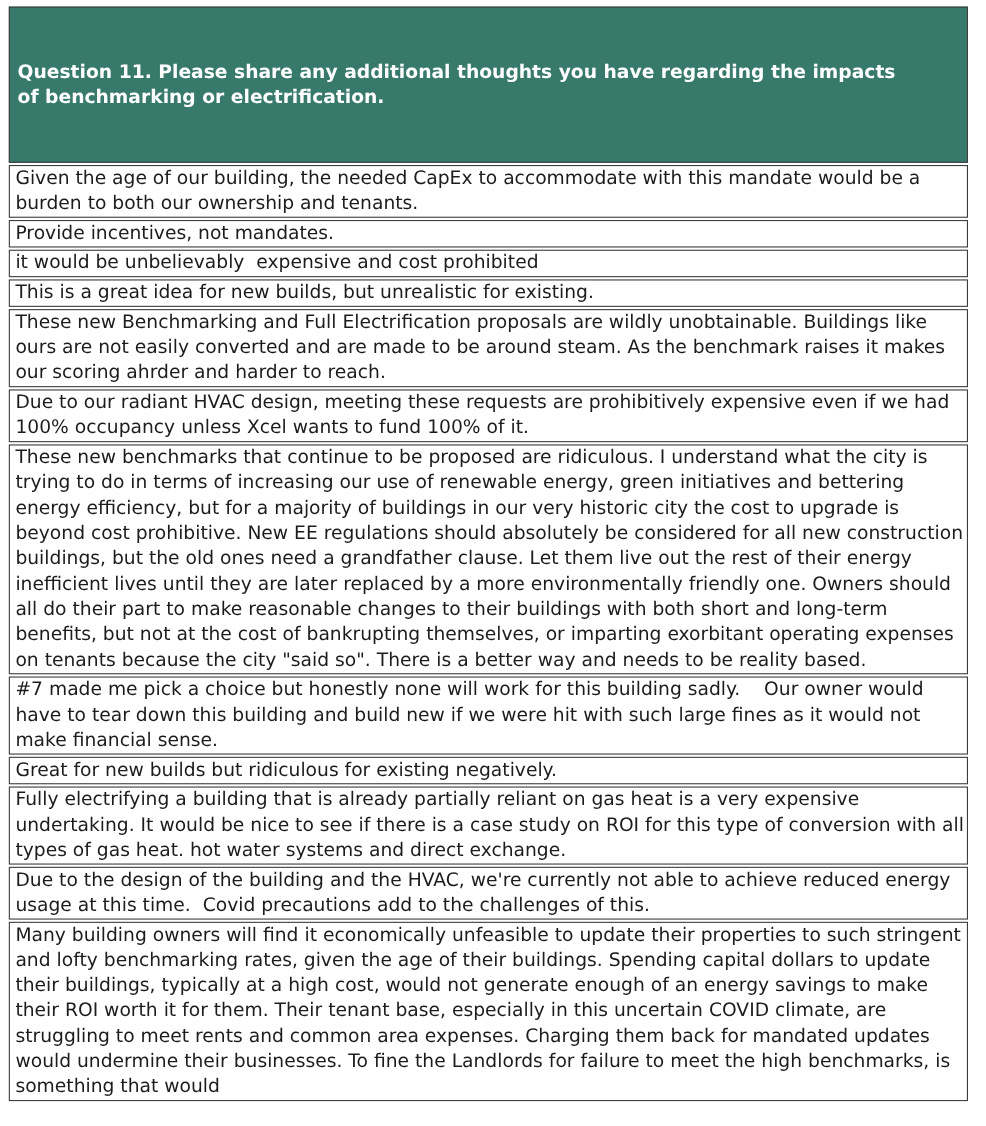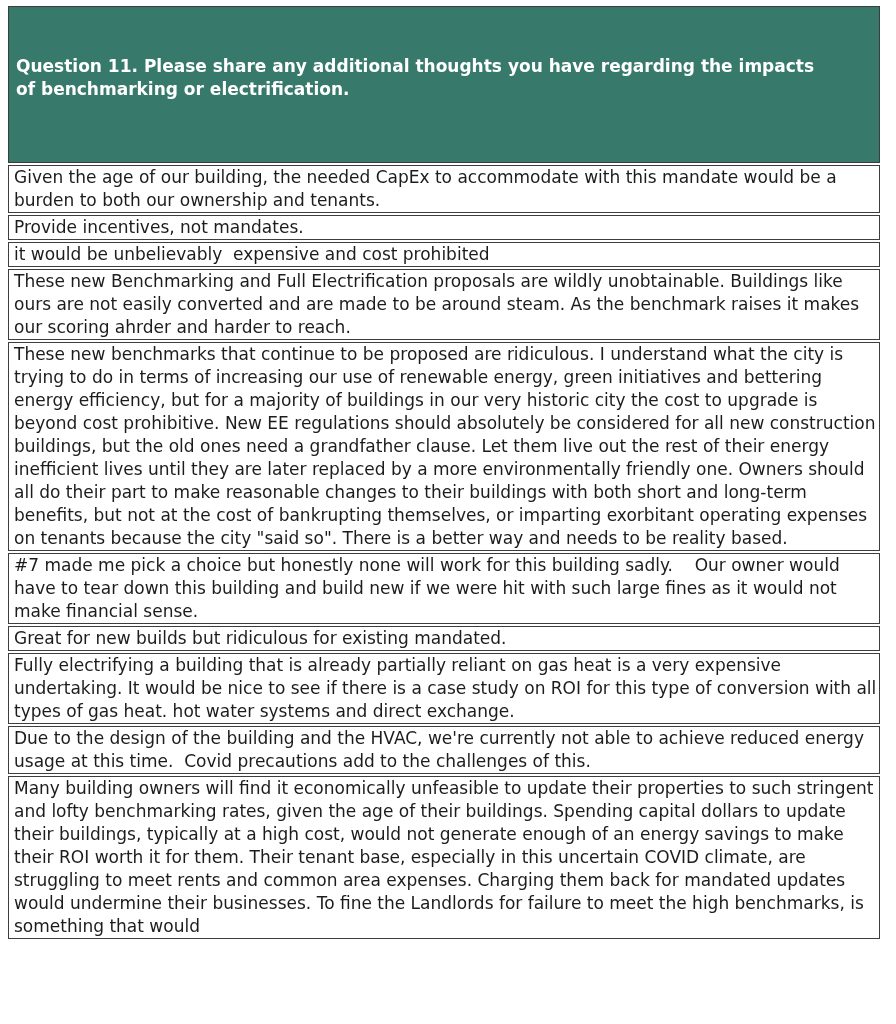--- a/index.html
+++ b/index.html
@@ -33,41 +33,43 @@
     font-size: 17px;
     line-height: 23px;
     color: var(--text);
     white-space: pre-wrap;
     overflow-wrap: break-word;
   }
   .cell.header {
     background: var(--header-bg);
     color: var(--header-text);
     font-weight: bold;
-    padding: 2px 8px 15px 7px;
+    padding: 2px 8px 0 7px;
   }
   .cell.header .header-text {
     display: block;
     max-width: 800px;
     font-size: 17px;
     line-height: 23px;
   }
 </style>
 </head>
 <body>
 
 <div class="table-wrap">
   <div class="cell header">
     <span class="header-text">Question 11. Please share any additional thoughts you have regarding the impacts of benchmarking or electrification.</span>
   </div>
   <div id="rows">
       <div class="cell row">Given the age of our building, the needed CapEx to accommodate with this mandate would be a burden to both our ownership and tenants.</div>
       <div class="cell row">Provide incentives, not mandates.</div>
       <div class="cell row">it would be unbelievably  expensive and cost prohibited</div>
+      <div class="cell row">This is a great idea for new builds, but unrealistic for existing.</div>
       <div class="cell row">These new Benchmarking and Full Electrification proposals are wildly unobtainable. Buildings like ours are not easily converted and are made to be around steam. As the benchmark raises it makes our scoring ahrder and harder to reach.</div>
+      <div class="cell row">Due to our radiant HVAC design, meeting these requests are prohibitively expensive even if we had 100% occupancy unless Xcel wants to fund 100% of it.</div>
       <div class="cell row">These new benchmarks that continue to be proposed are ridiculous. I understand what the city is trying to do in terms of increasing our use of renewable energy, green initiatives and bettering energy efficiency, but for a majority of buildings in our very historic city the cost to upgrade is beyond cost prohibitive. New EE regulations should absolutely be considered for all new construction buildings, but the old ones need a grandfather clause. Let them live out the rest of their energy inefficient lives until they are later replaced by a more environmentally friendly one. Owners should all do their part to make reasonable changes to their buildings with both short and long-term benefits, but not at the cost of bankrupting themselves, or imparting exorbitant operating expenses on tenants because the city "said so". There is a better way and needs to be reality based.</div>
       <div class="cell row">#7 made me pick a choice but honestly none will work for this building sadly.    Our owner would have to tear down this building and build new if we were hit with such large fines as it would not make financial sense.</div>
-      <div class="cell row">Great for new builds but ridiculous for existing mandated.</div>
+      <div class="cell row">Great for new builds but ridiculous for existing negatively.</div>
       <div class="cell row">Fully electrifying a building that is already partially reliant on gas heat is a very expensive undertaking. It would be nice to see if there is a case study on ROI for this type of conversion with all types of gas heat. hot water systems and direct exchange.</div>
       <div class="cell row">Due to the design of the building and the HVAC, we're currently not able to achieve reduced energy usage at this time.  Covid precautions add to the challenges of this.</div>
       <div class="cell row">Many building owners will find it economically unfeasible to update their properties to such stringent and lofty benchmarking rates, given the age of their buildings. Spending capital dollars to update their buildings, typically at a high cost, would not generate enough of an energy savings to make their ROI worth it for them. Their tenant base, especially in this uncertain COVID climate, are struggling to meet rents and common area expenses. Charging them back for mandated updates would undermine their businesses. To fine the Landlords for failure to meet the high benchmarks, is something that would</div>
     </div>
 </div>
 
 </body></html>

